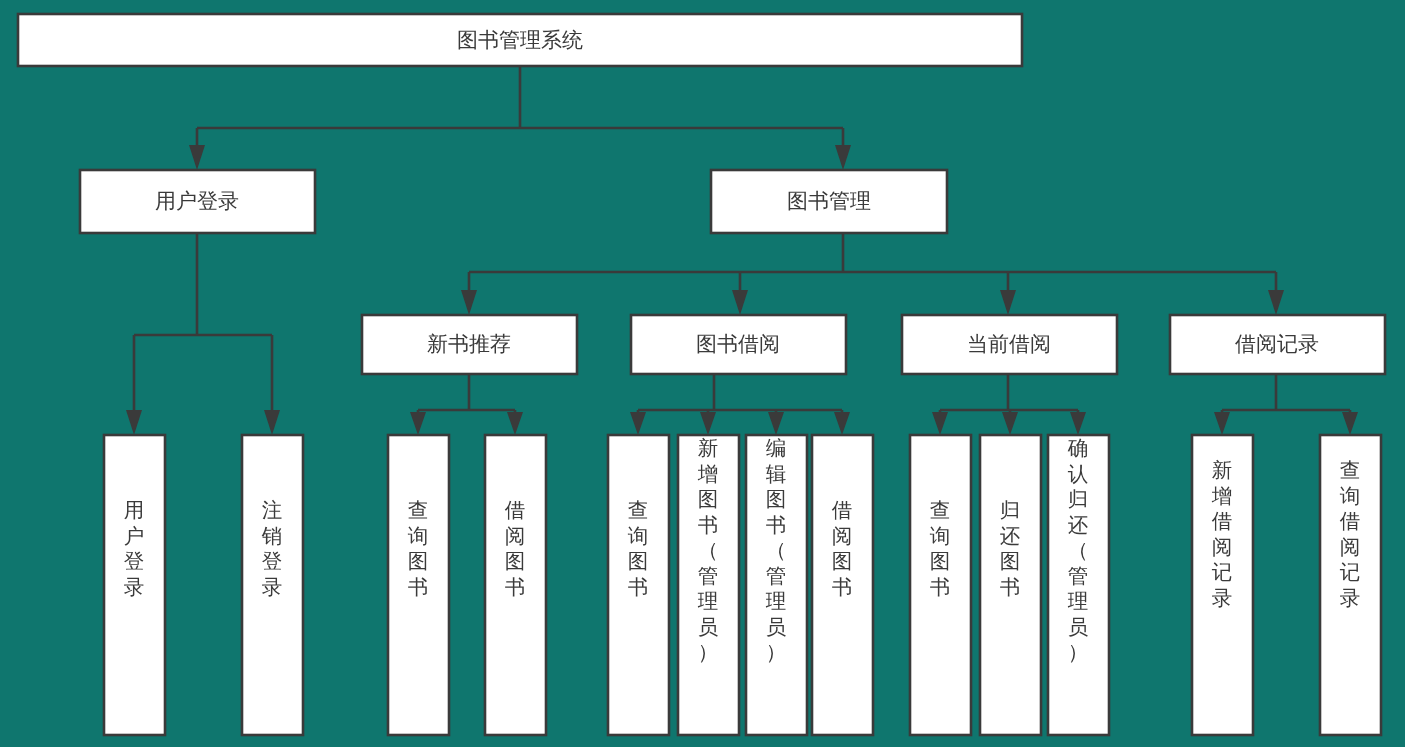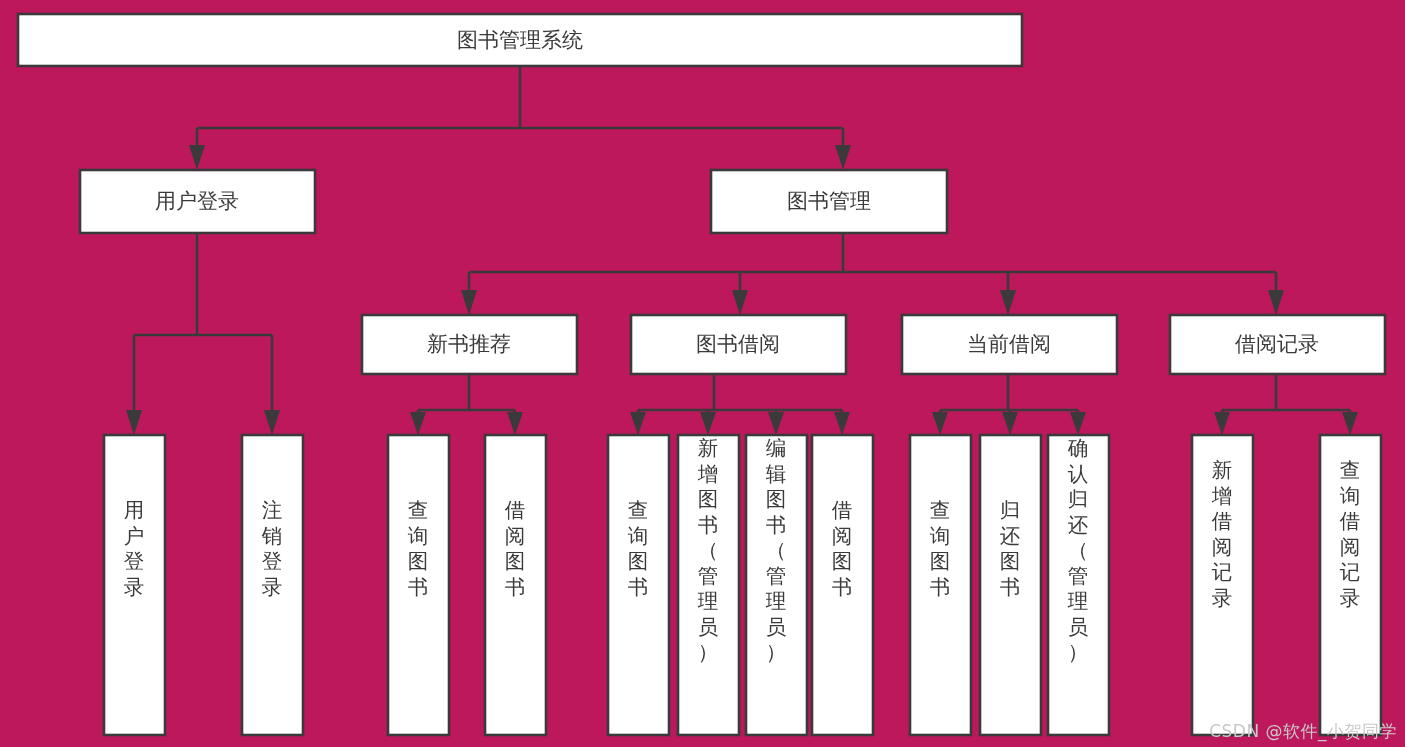--- a/index.html
+++ b/index.html
@@ -8,21 +8,21 @@
     padding: 0;
     background: #ffffff;
   }
   body {
     font-family: "DejaVu Sans", "Liberation Sans", sans-serif;
   }
   #diagram-root {
     position: relative;
     width: 1405px;
     height: 747px;
-    background: #be185d;
+    background: #0f766e;
     overflow: hidden;
   }
   svg#flowchart {
     position: absolute;
     left: 0;
     top: 0;
     width: 1405px;
     height: 747px;
     display: block;
   }
@@ -236,14 +236,13 @@
         <text class="vtext" x="1222" y="477"><tspan x="1222" dy="0">新</tspan><tspan x="1222" dy="25.5">增</tspan><tspan x="1222" dy="25.5">借</tspan><tspan x="1222" dy="25.5">阅</tspan><tspan x="1222" dy="25.5">记</tspan><tspan x="1222" dy="25.5">录</tspan></text>
       </g>
       <g>
         <rect class="node-box" x="1320" y="435" width="61" height="300"></rect>
         <text class="vtext" x="1350" y="477"><tspan x="1350" dy="0">查</tspan><tspan x="1350" dy="25.5">询</tspan><tspan x="1350" dy="25.5">借</tspan><tspan x="1350" dy="25.5">阅</tspan><tspan x="1350" dy="25.5">记</tspan><tspan x="1350" dy="25.5">录</tspan></text>
       </g>
     </g>
 
   </svg>
 
-  <div class="watermark">CSDN @软件_小贺同学</div>
 </div>
 
 </body></html>

